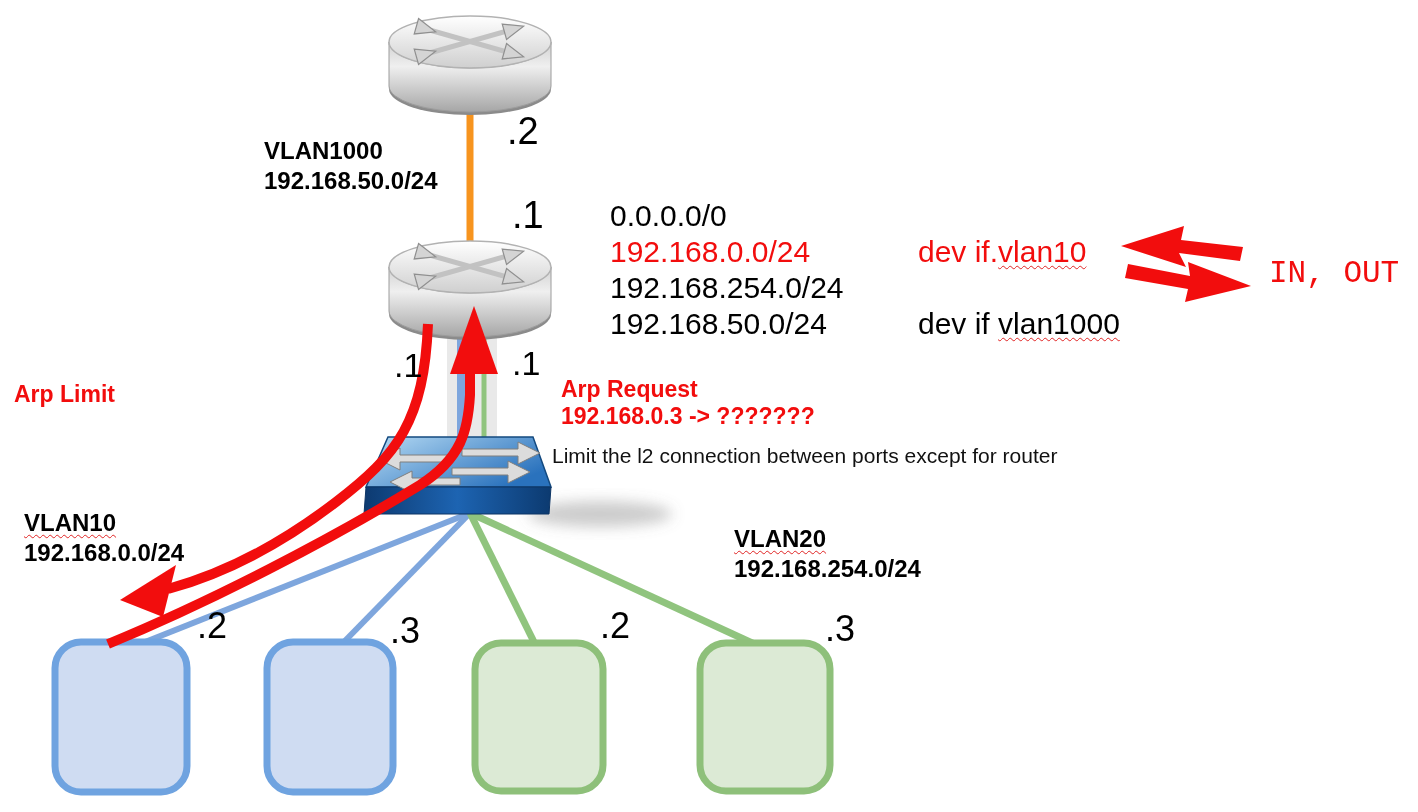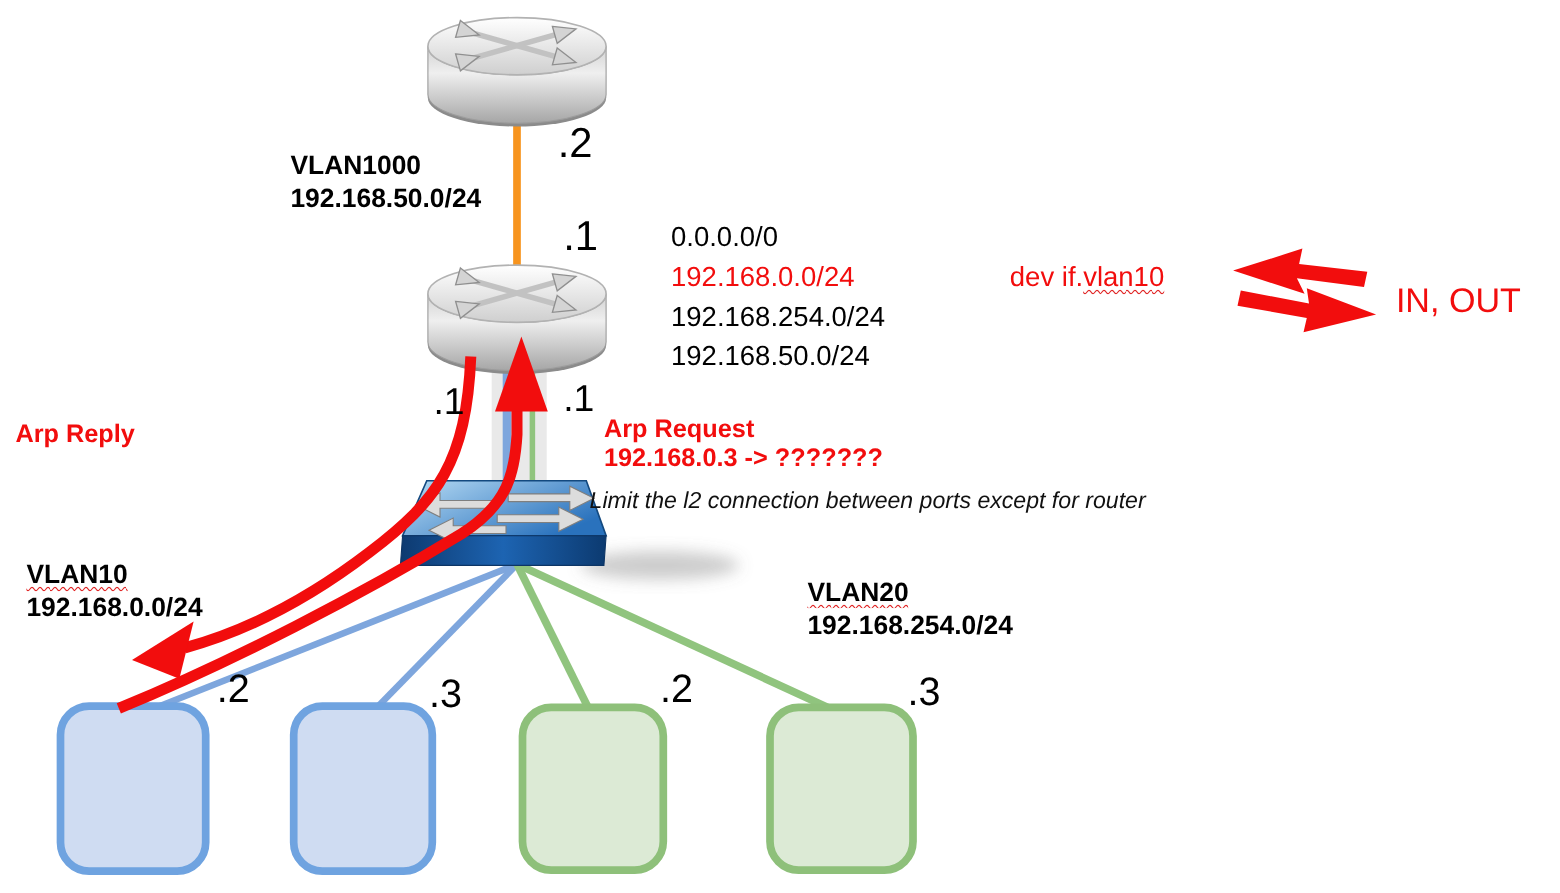--- a/index.html
+++ b/index.html
@@ -15,26 +15,26 @@
     text-decoration-color:#e02424;
     text-decoration-thickness:1px;
     text-underline-offset:3px;
     margin-top:40px;
   }
   .vlan-label{font-size:24px;font-weight:bold;line-height:30px;}
   .dot-label{font-size:38px;line-height:38px;color:#000;}
   .dot-label.small{font-size:34px;}
   .dot-label.host{font-size:36px;}
   .route-table{position:absolute;left:610px;top:198px;}
-  .route-row{display:flex;font-size:25px;line-height:36px;color:#000;}
+  .route-row{display:flex;font-size:30px;line-height:36px;color:#000;}
   .route-row .dest{width:308px;}
   .route-row.hl{color:#f20d0d;}
   .arp{font-size:23px;font-weight:bold;line-height:27px;color:#f20d0d;}
   .note{font-size:21px;color:#111;}
-  .inout{font-size:31px;color:#f20d0d;}
+  .inout{font-size:31px;color:#f20d0d;font-family:Liberation Mono, monospace;}
 </style>
 </head>
 <body>
 
 <div class="canvas">
 
   <svg width="1418" height="812" viewBox="0 0 1418 812">
     <defs>
       <linearGradient id="routerTop" x1="0" y1="0" x2="0" y2="1">
         <stop offset="0" stop-color="#ffffff"></stop>
@@ -145,35 +145,36 @@
     </div>
     <div class="route-row hl">
       <span class="dest">192.168.0.0/24</span>
       <span><span>dev if.</span><span class="wavy">vlan10</span></span>
     </div>
     <div class="route-row">
       <span class="dest">192.168.254.0/24</span>
     </div>
     <div class="route-row">
       <span class="dest">192.168.50.0/24</span>
+      <span><span>dev if </span><span class="wavy">vlan1000</span></span>
     </div>
   </div>
 
   <div class="txt inout" style="left:1269px;top:256px;">IN, OUT</div>
 
   <div class="txt arp" style="left:14px;top:381px;">
-    <div>Arp Reply</div>
+    <div>Arp Limit</div>
   </div>
 
-  <div class="txt arp" style="left:549px;top:376px;">
+  <div class="txt arp" style="left:561px;top:376px;">
     <div>Arp Request</div>
     <div>192.168.0.3 -&gt; ???????</div>
   </div>
 
-  <div class="txt note" style="left:536px;top:444px;font-style:italic;">Limit the l2 connection between ports except for router</div>
+  <div class="txt note" style="left:552px;top:444px;">Limit the l2 connection between ports except for router</div>
 
   <div class="txt vlan-label" style="left:24px;top:508px;">
     <div><span class="wavy">VLAN10</span></div>
     <div>192.168.0.0/24</div>
   </div>
 
   <div class="txt vlan-label" style="left:734px;top:524px;">
     <div><span class="wavy">VLAN20</span></div>
     <div>192.168.254.0/24</div>
   </div>

